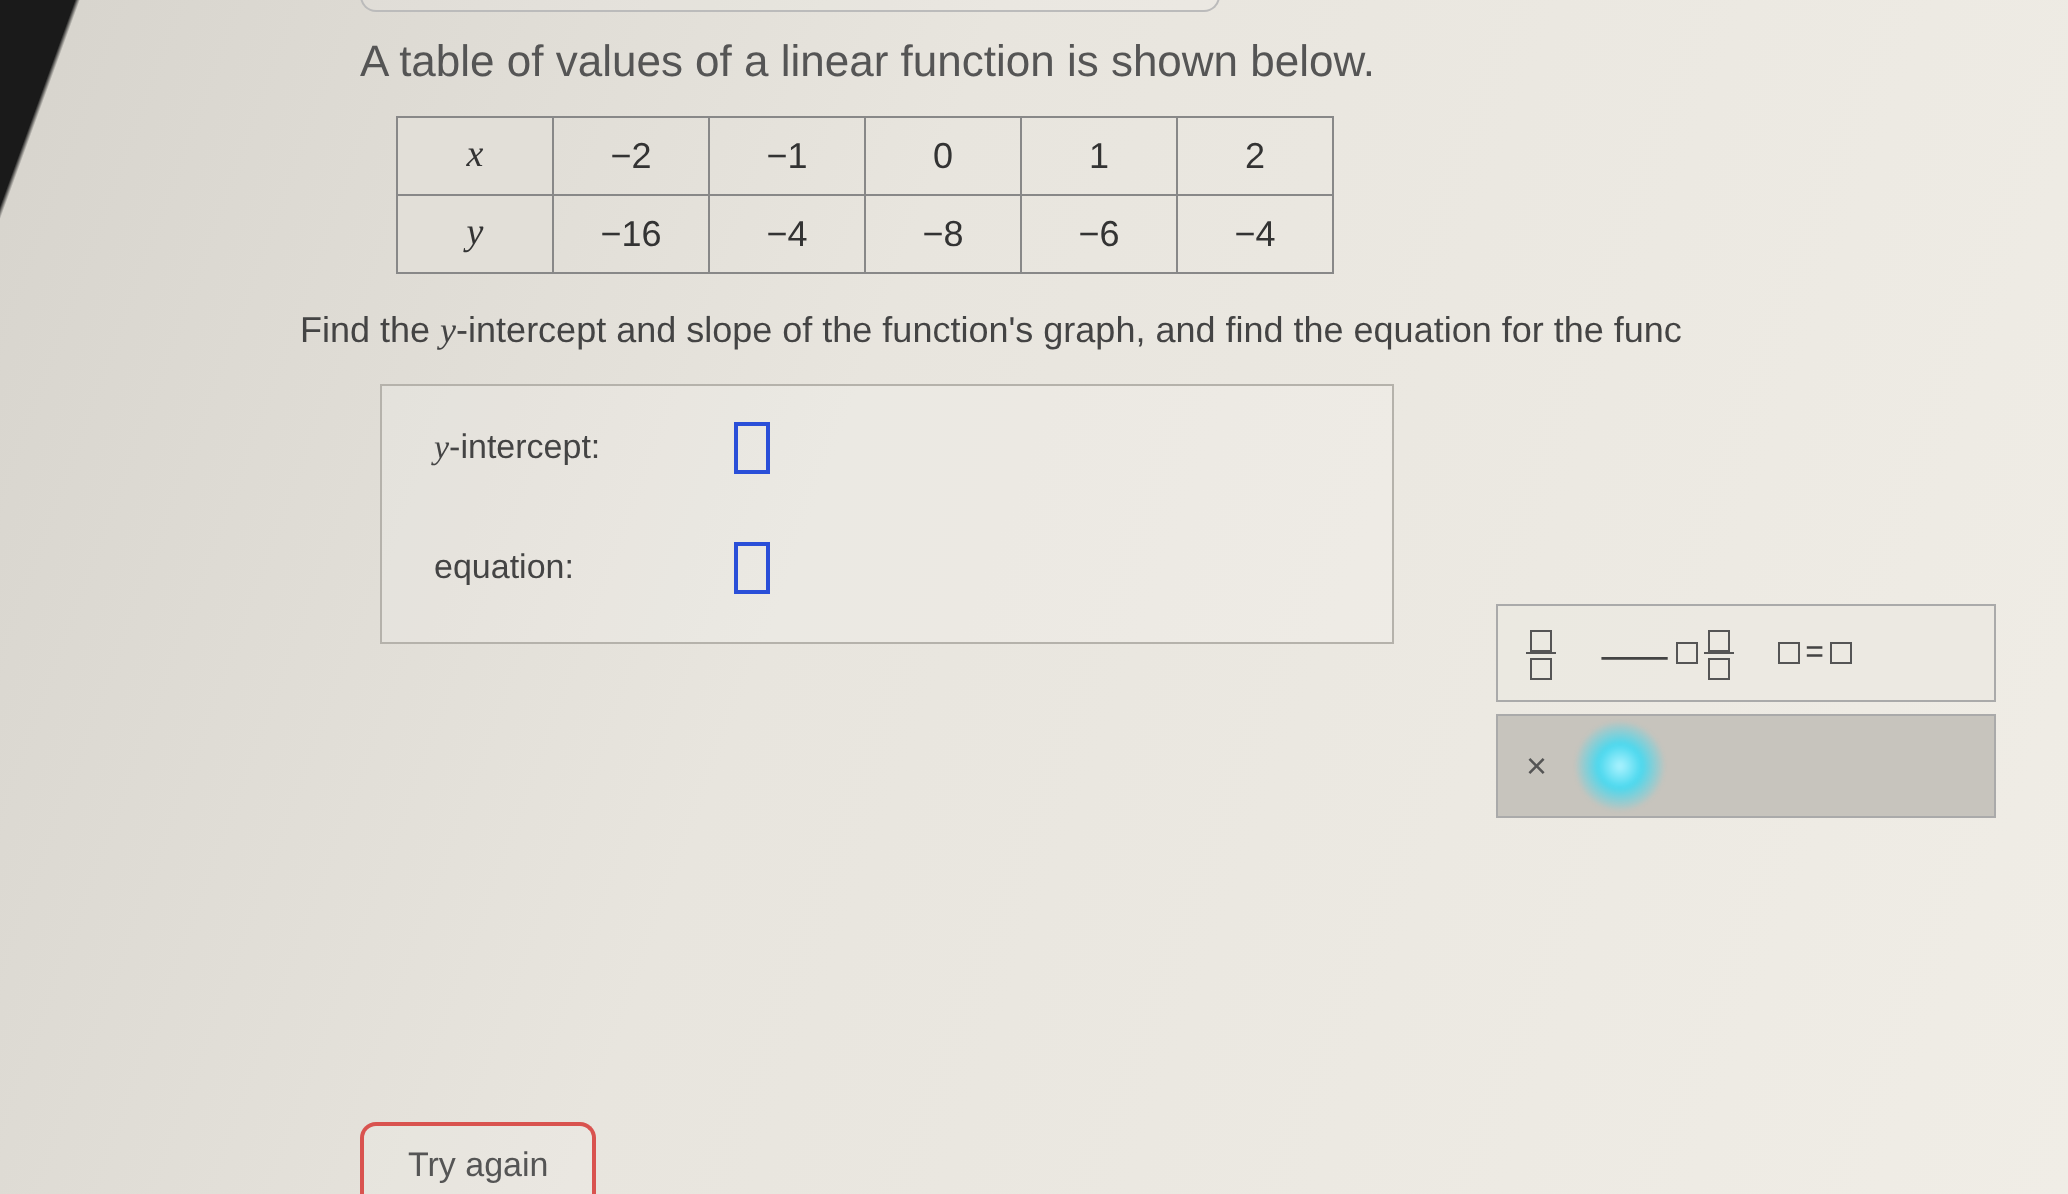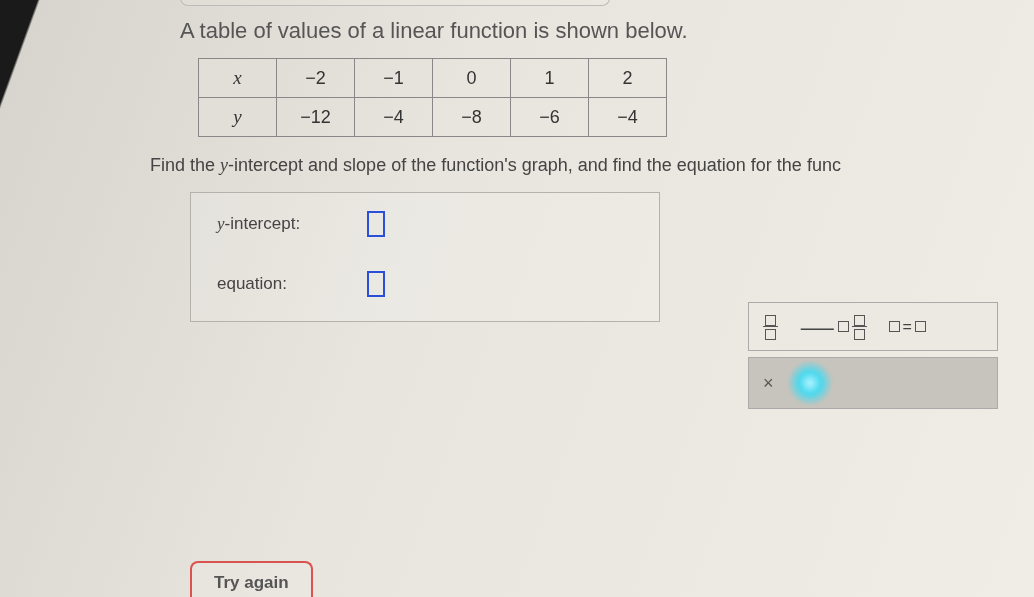--- a/index.html
+++ b/index.html
@@ -45,21 +45,21 @@
     background: #e2dfd8;
     font-weight: normal;
   }
   .instruct {
     font-size: 18px;
     color: #444;
     margin: 0 0 16px -30px;
   }
   .answerbox {
     border: 1px solid #b5b2ab;
-    width: 470px;
+    width: 507px;
     margin-left: 10px;
     padding: 18px 20px 14px 26px;
     background: rgba(255,255,255,0.15);
   }
   .ansrow {
     display: flex;
     align-items: center;
     margin-bottom: 34px;
   }
   .ansrow:last-child { margin-bottom: 10px; }
@@ -119,30 +119,29 @@
     color: #555;
   }
   .glow {
     width: 44px; height: 44px;
     border-radius: 50%;
     background: radial-gradient(circle, #aef3ff 0%, #4bd8ee 35%, rgba(75,216,238,0.1) 70%, transparent 100%);
     filter: blur(1px);
   }
   .tryagain {
     position: absolute;
-    left: 190px;
+    left: 180px;
     bottom: 0;
     border: 2px solid #d9534f;
     border-bottom: none;
     border-radius: 8px 8px 0 0;
     padding: 10px 22px 4px 22px;
     font-size: 17px;
     color: #555;
     background: rgba(255,255,255,0.1);
-    font-weight: bold;
   }
   .topstub {
     position:absolute;
     left: 180px; top: -8px;
     width: 430px; height: 14px;
     border: 1px solid #bbb;
     border-radius: 0 0 8px 8px;
     border-top: none;
     background: rgba(255,255,255,0.1);
   }
@@ -161,21 +160,21 @@
         <tr>
       <th>x</th>
       <td class="num">−2</td>
       <td class="num">−1</td>
       <td class="num">0</td>
       <td class="num">1</td>
       <td class="num">2</td>
     </tr>
     <tr>
       <th>y</th>
-      <td class="num">−12</td>
+      <td class="num">−16</td>
       <td class="num">−4</td>
       <td class="num">−8</td>
       <td class="num">−6</td>
       <td class="num">−4</td>
     </tr>
   </tbody>
     </table>
 
   <p class="instruct">
     <span>Find the </span><span class="ital" style="font-style:italic;font-family:Georgia,serif;">y</span><span>-intercept and slope of the function's graph, and find the equation for the func</span>

